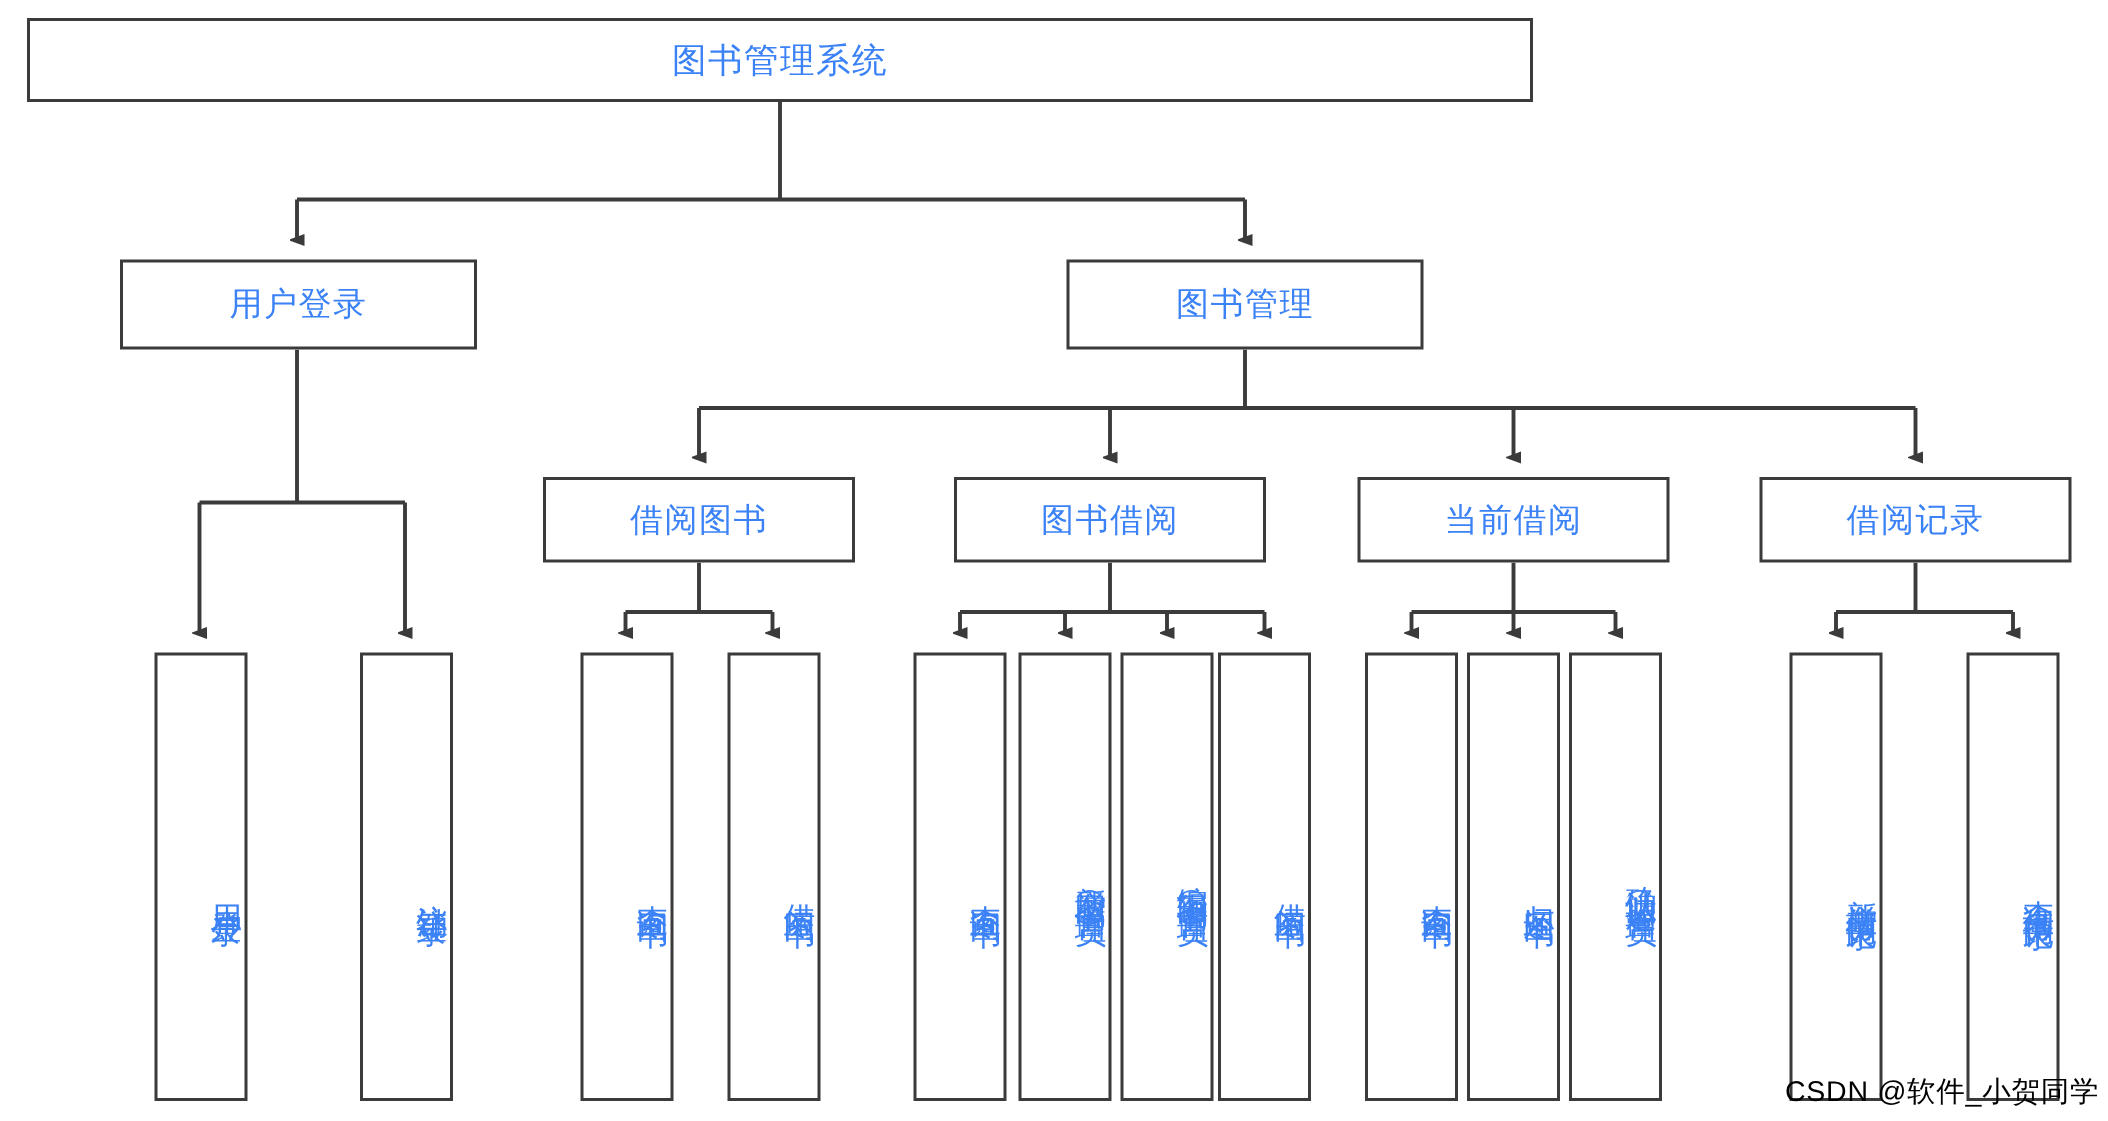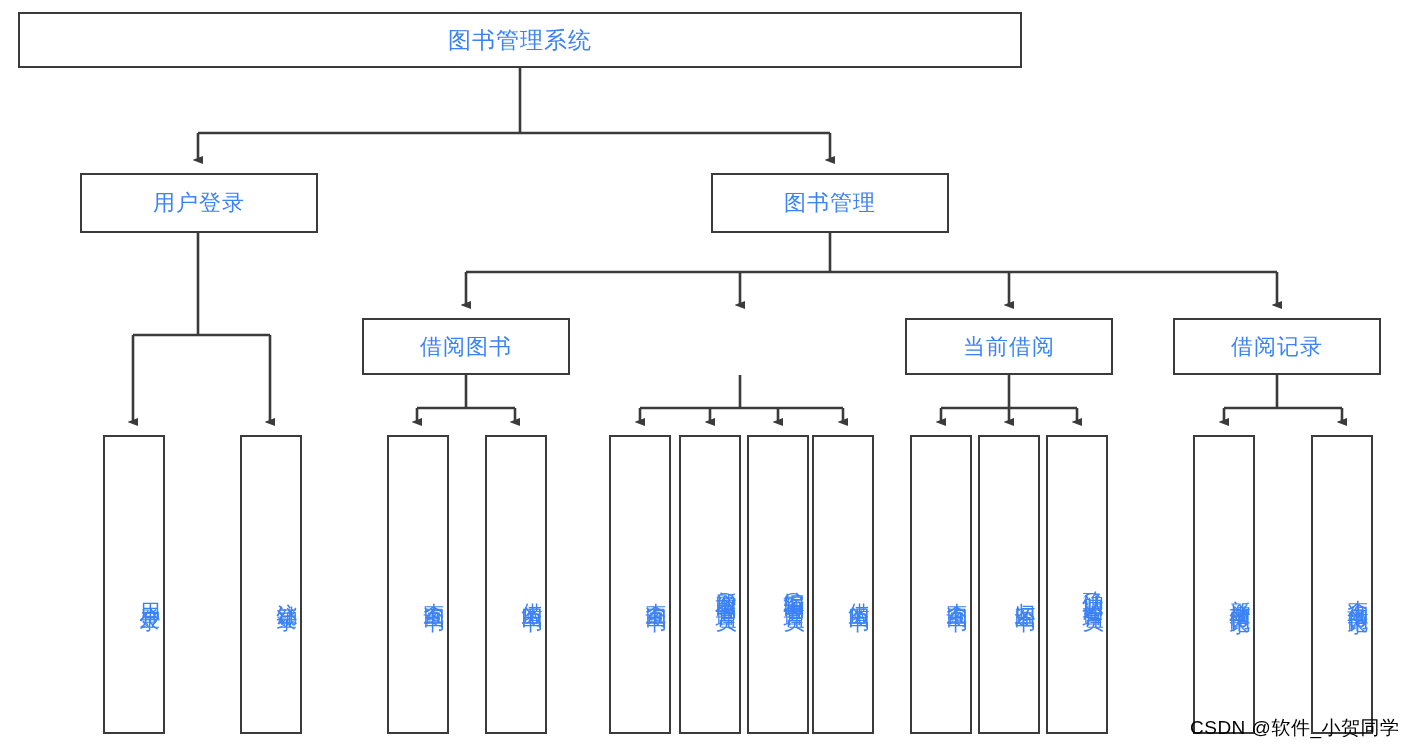--- a/index.html
+++ b/index.html
@@ -119,20 +119,21 @@
       <path d="M1342,408 L1342,422" marker-end="url(#arrow)"></path>
     </g>
   </svg>
 
   <div class="node h root" style="left:18px; top:12px; width:1004px; height:56px;">图书管理系统</div>
 
   <div class="node h" style="left:80px; top:173px; width:238px; height:60px;">用户登录</div>
   <div class="node h" style="left:711px; top:173px; width:238px; height:60px;">图书管理</div>
 
   <div class="node h" style="left:362px; top:318px; width:208px; height:57px;">借阅图书</div>
+  <div class="node h" style="left:636px; top:318px; width:208px; height:57px;">图书借阅</div>
   <div class="node h" style="left:1173px; top:318px; width:208px; height:57px;">借阅记录</div>
   <div class="node h" style="left:905px; top:318px; width:208px; height:57px;">当前借阅</div>
 
   <div class="node v" style="left:103px; top:435px; width:62px; height:299px;">用户登录</div>
   <div class="node v" style="left:240px; top:435px; width:62px; height:299px;">注销登录</div>
 
   <div class="node v" style="left:387px; top:435px; width:62px; height:299px;">查询图书</div>
   <div class="node v" style="left:485px; top:435px; width:62px; height:299px;">借阅图书</div>
 
   <div class="node v" style="left:609px; top:435px; width:62px; height:299px;">查询图书</div>

